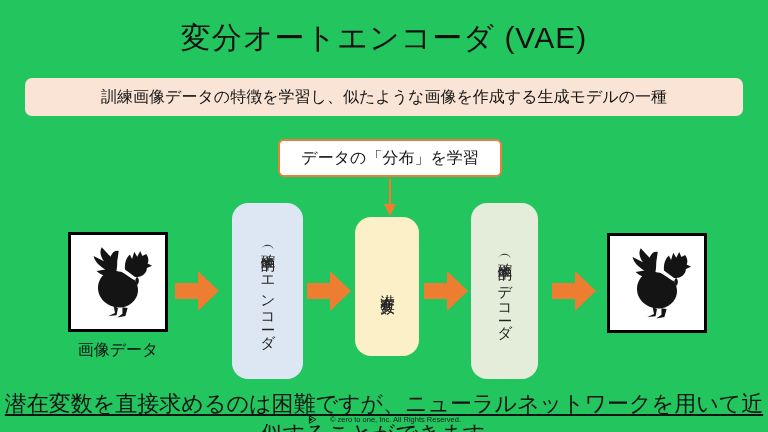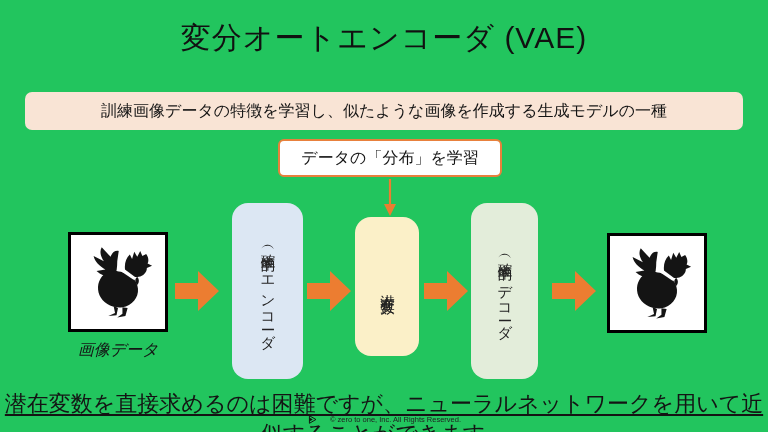--- a/index.html
+++ b/index.html
@@ -23,21 +23,21 @@
     color:var(--ink);
   }
   .title{
     position:absolute;top:18px;left:0;width:768px;
     text-align:center;
     font-size:30px;font-weight:500;
     letter-spacing:1px;
     color:#111;
   }
   .banner{
-    position:absolute;left:25px;top:92px;width:718px;height:38px;
+    position:absolute;left:25px;top:78px;width:718px;height:38px;
     background:var(--banner-bg);
     border-radius:7px;
     display:flex;align-items:center;justify-content:center;
     font-size:16px;
   }
   .callout{
     position:absolute;left:278px;top:139px;width:224px;height:38px;
     background:#fff;
     border:2px solid var(--callout-border);
     border-radius:6px;
@@ -55,21 +55,21 @@
     display:flex;align-items:center;justify-content:center;
   }
   .img-frame.input{left:68px;top:232px;}
   .img-frame.output{left:607px;top:233px;}
   .rooster{width:74px;height:74px;}
   .rooster .fill{fill:var(--ink);}
   .img-label{
     position:absolute;width:120px;text-align:center;
     font-size:16px;
   }
-  .img-label.input-label{left:58px;top:340px;font-style:italic;}
+  .img-label.input-label{left:58px;top:340px;}
   .img-label.output-label{left:597px;top:341px;}
   .vbox{
     position:absolute;
     border-radius:16px;
     display:flex;align-items:center;justify-content:center;
   }
   .vbox.encoder{left:232px;top:203px;width:71px;height:176px;background:var(--encoder-bg);}
   .vbox.latent {left:355px;top:217px;width:64px;height:139px;background:var(--latent-bg);}
   .vbox.decoder{left:471px;top:203px;width:67px;height:176px;background:var(--decoder-bg);}
   .vtext{

